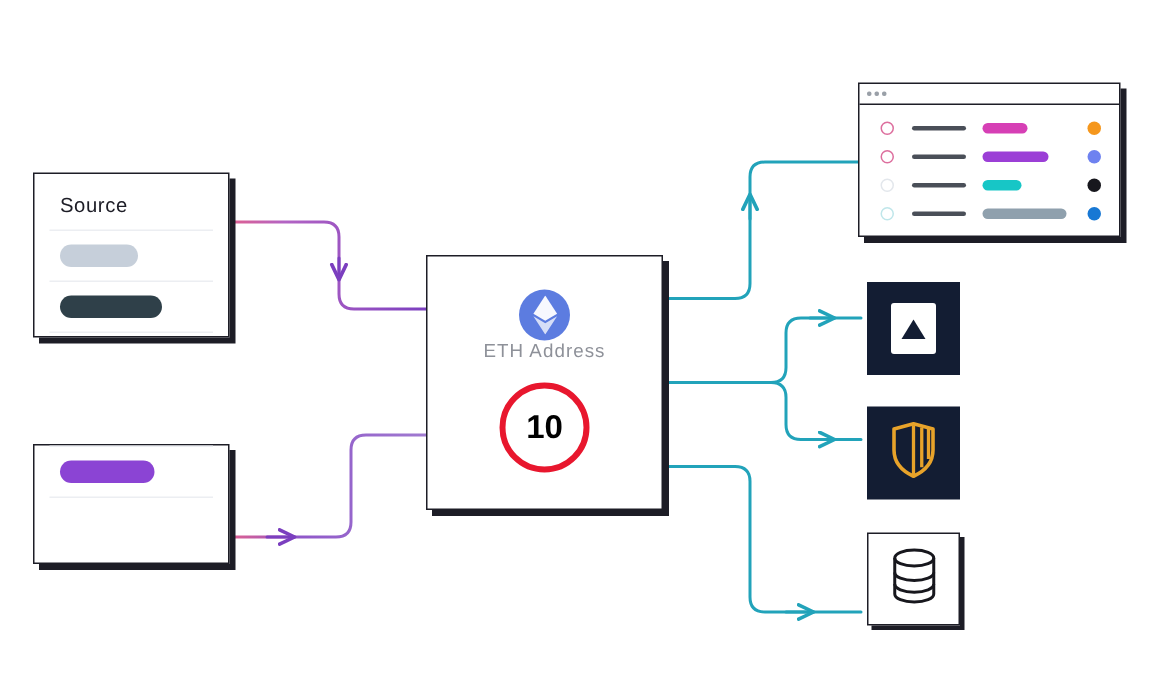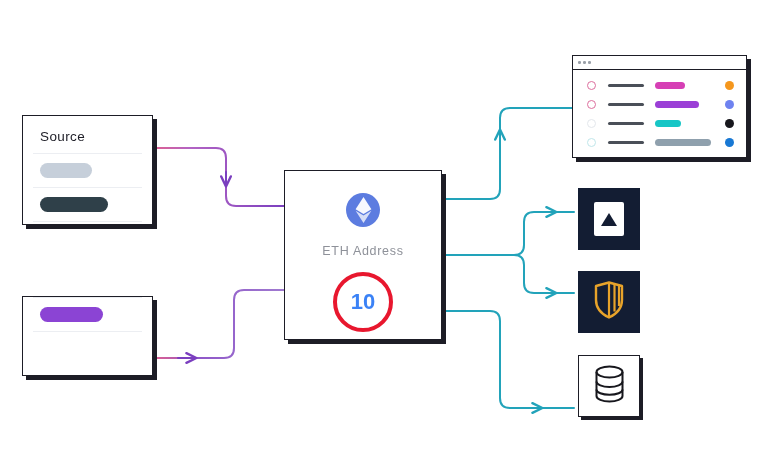--- a/index.html
+++ b/index.html
@@ -71,33 +71,32 @@
     background: #5c7ce0;
     margin-top: 22px;
     display: flex;
     align-items: center;
     justify-content: center;
   }
   .eth-label {
     font-size: 12.5px;
     color: #8e9199;
     letter-spacing: 0.7px;
-    margin-top: 17px;
   }
   .eth-badge {
     width: 52px;
     height: 52px;
     border-radius: 50%;
     border: 4px solid #e8172e;
     margin-top: 14px;
     display: flex;
     align-items: center;
     justify-content: center;
     font-size: 22px;
-    color: #3b82f6;
+    color: #000000;
     font-weight: 600;
   }
 
   
   #window-panel {
     border: 1.6px solid #1d1d26;
   }
   .win-bar {
     height: 13px;
     border-bottom: 1.4px solid #1d1d26;

